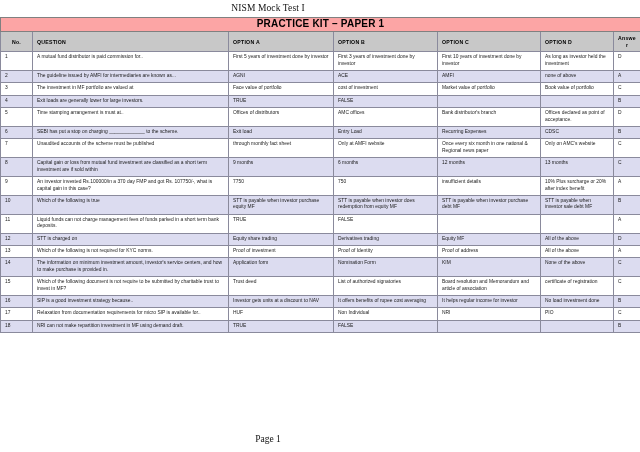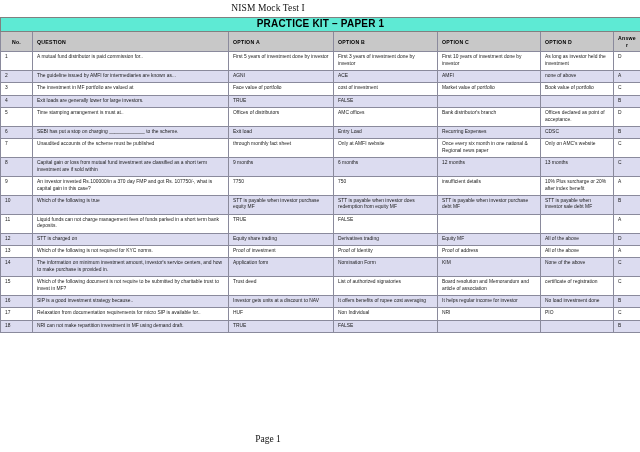--- a/index.html
+++ b/index.html
@@ -42,21 +42,21 @@
     vertical-align: top;
     font-size: 4.9px;
     line-height: 6.4px;
     font-weight: normal;
     text-align: left;
     letter-spacing: 0.02px;
     word-wrap: break-word;
     overflow: hidden;
   }
   tr.title-row td {
-    background: #5eead4;
+    background: #fca5a5;
     text-align: center;
     font-size: 10px;
     font-weight: bold;
     letter-spacing: 0.2px;
     padding: 3px 0 4px 0;
     border: 1px solid #808080;
     color: #000;
   }
   tr.head-row th {
     background: #c8c8c8;

